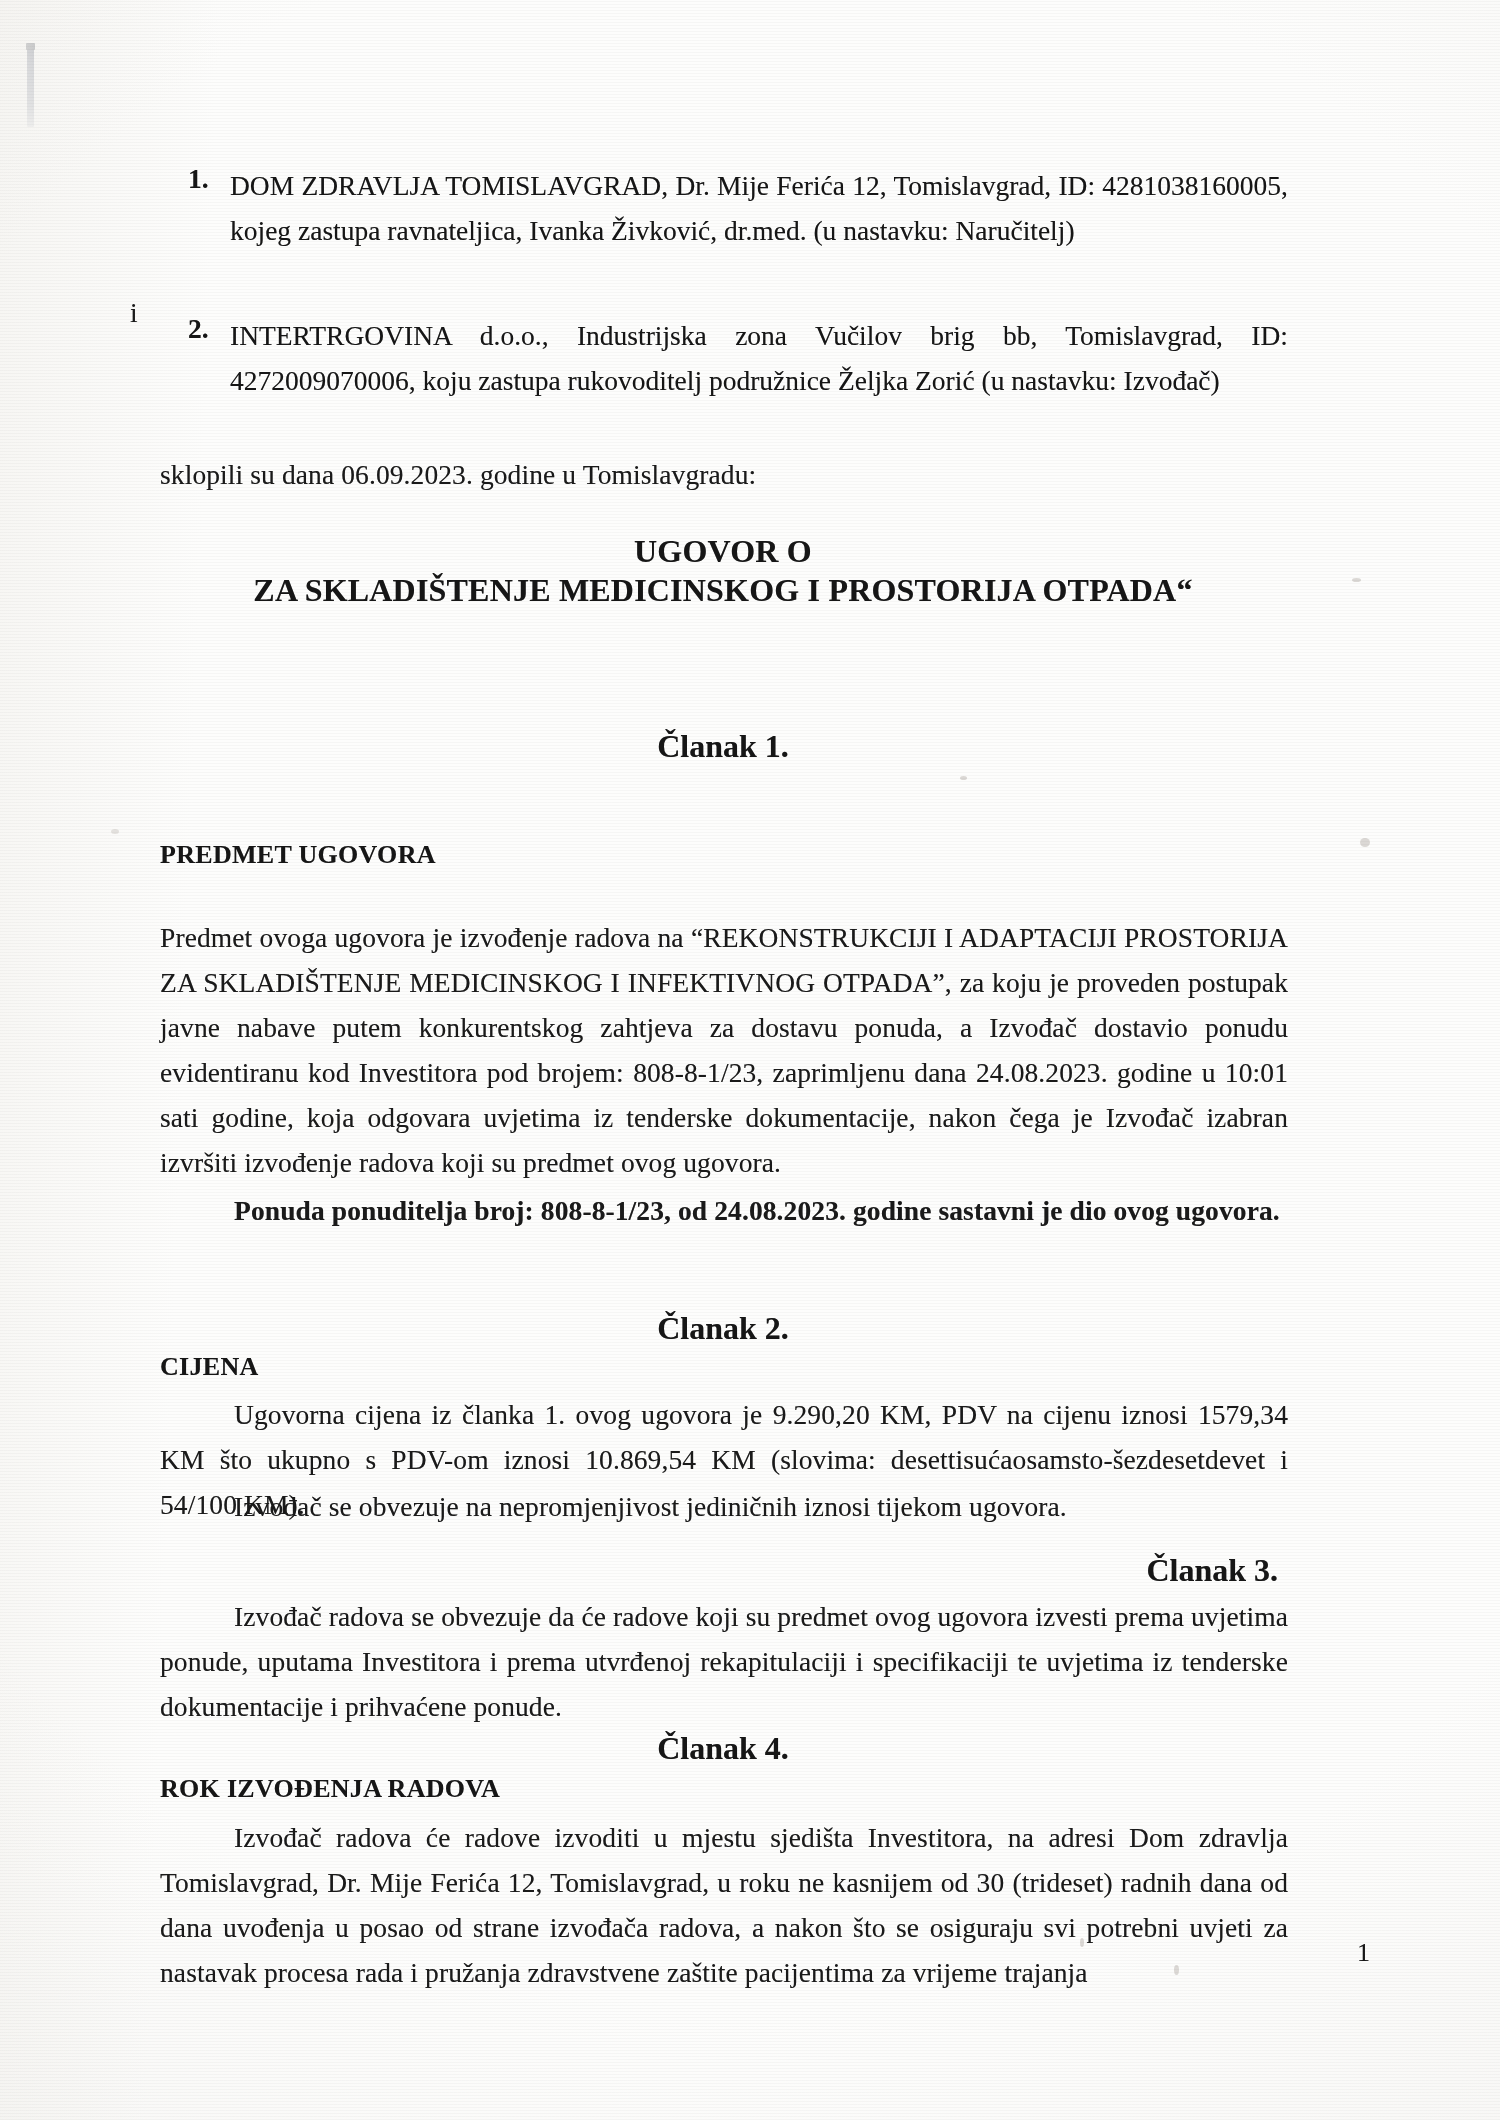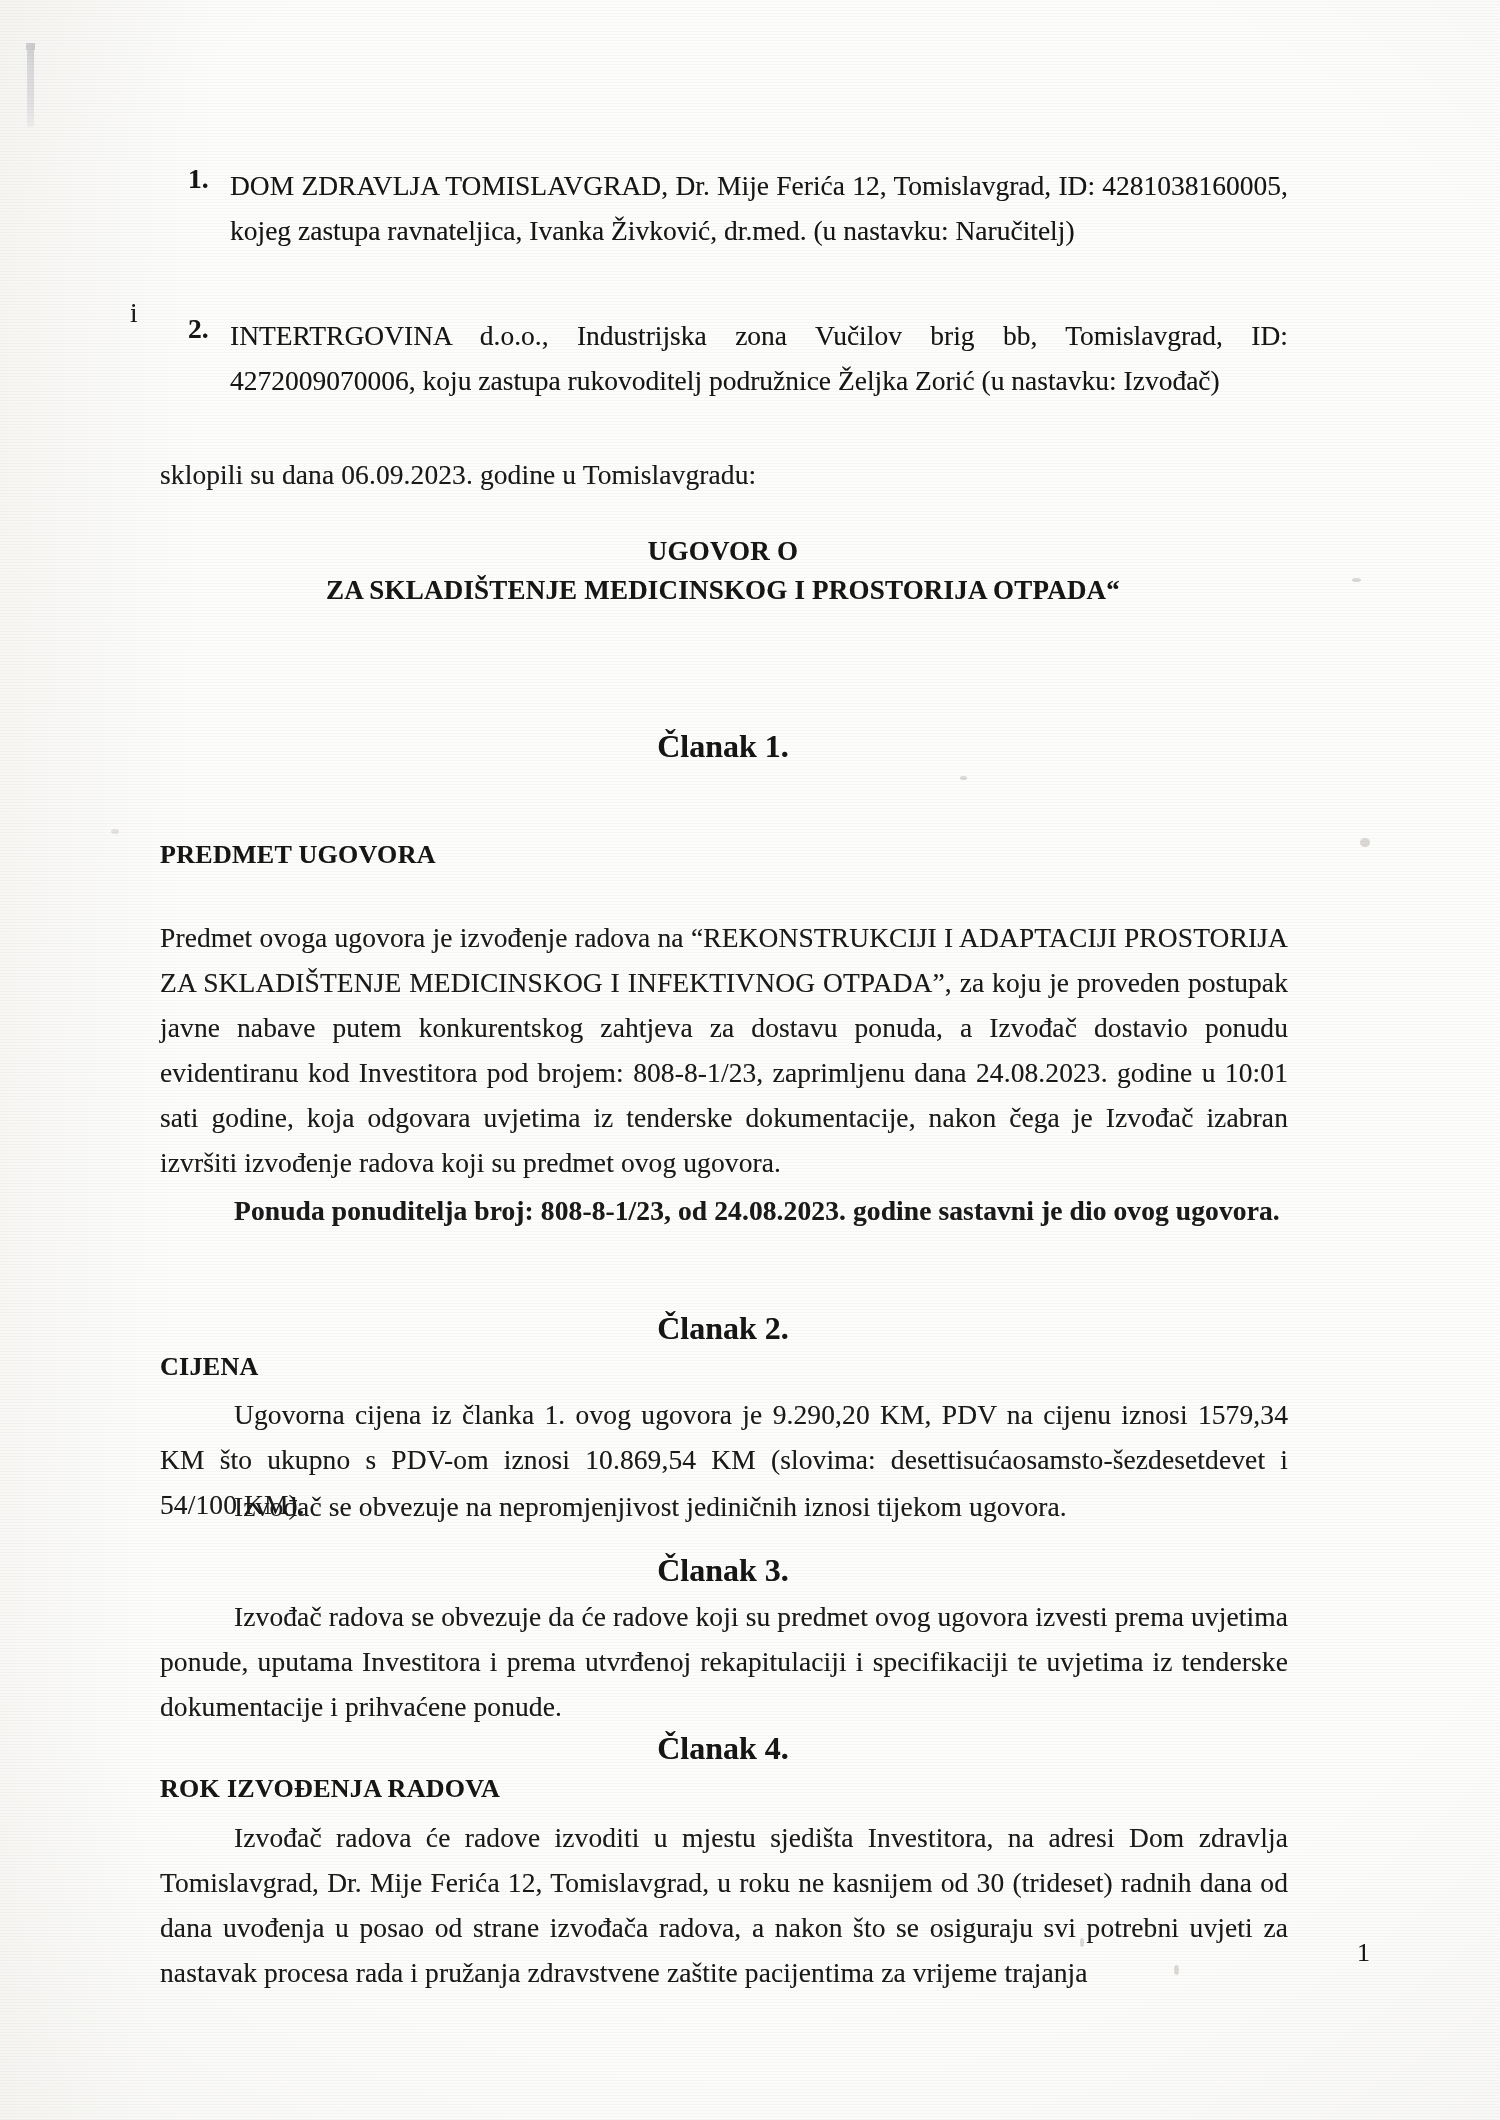--- a/index.html
+++ b/index.html
@@ -118,21 +118,21 @@
     font-size: 27.5px;
     line-height: 45px;
     text-align: justify;
   }
 
   
   .center { text-align: center; }
 
   .doc-title {
     font-weight: 700;
-    font-size: 27px;
+    font-size: 32px;
     line-height: 39px;
     letter-spacing: .2px;
   }
 
   .clanak {
     font-weight: 700;
     font-size: 32px;
     text-align: center;
   }
 
@@ -208,21 +208,21 @@
     <div class="blk txt just indent" style="top:1188px; left:-8px; width:1128px;font-weight:bold;">Ponuda ponuditelja broj: 808-8-1/23, od 24.08.2023. godine sastavni je dio ovog ugovora.</div>
 
     <div class="blk clanak" style="top:1310px; left:0; width:1110px;">Članak 2.</div>
 
     <div class="blk section-head" style="top:1352px; left:-8px;">CIJENA</div>
 
     <div class="blk txt just indent" style="top:1392px; left:-8px; width:1128px;">Ugovorna cijena iz članka 1. ovog ugovora je 9.290,20 KM, PDV na cijenu iznosi 1579,34 KM što ukupno s PDV-om iznosi 10.869,54 KM (slovima: desettisućaosamsto-šezdesetdevet i 54/100 KM).</div>
 
     <div class="blk txt just indent" style="top:1484px; left:-8px; width:1128px;">Izvođač se obvezuje na nepromjenjivost jediničnih iznosi tijekom ugovora.</div>
 
-    <div class="blk clanak" style="top:1552px; left:0; width:1110px;">Članak 3.</div>
+    <div class="blk clanak" style="top:1552px; left:0; width:1110px;text-align:right;">Članak 3.</div>
 
     <div class="blk txt just indent" style="top:1594px; left:-8px; width:1128px;">Izvođač radova se obvezuje da će radove koji su predmet ovog ugovora izvesti prema uvjetima ponude, uputama Investitora i prema utvrđenoj rekapitulaciji i specifikaciji te uvjetima iz tenderske dokumentacije i prihvaćene ponude.</div>
 
     <div class="blk clanak" style="top:1730px; left:0; width:1110px;">Članak 4.</div>
 
     <div class="blk section-head" style="top:1774px; left:-8px;">ROK IZVOĐENJA RADOVA</div>
 
     <div class="blk txt just indent" style="top:1815px; left:-8px; width:1128px;">Izvođač radova će radove izvoditi u mjestu sjedišta Investitora, na adresi Dom zdravlja Tomislavgrad, Dr. Mije Ferića 12, Tomislavgrad, u roku ne kasnijem od 30  (trideset) radnih dana od dana uvođenja u posao od strane izvođača radova, a nakon što se osiguraju svi potrebni uvjeti za nastavak procesa rada i pružanja zdravstvene zaštite pacijentima za vrijeme trajanja</div>
 
   </div>

